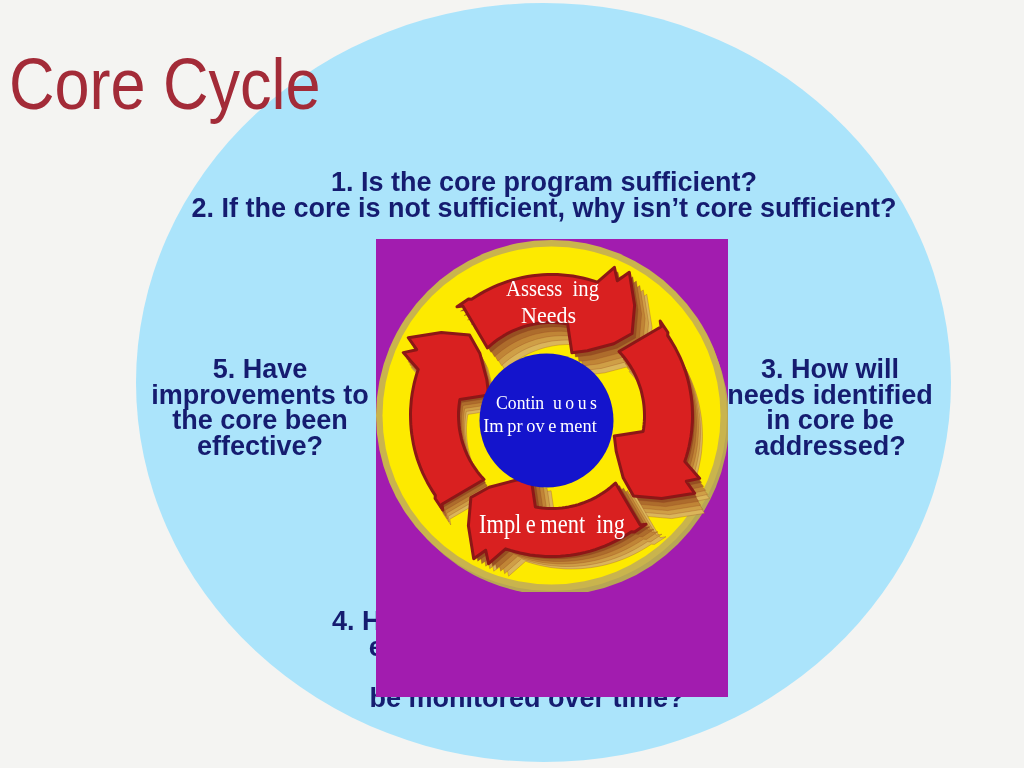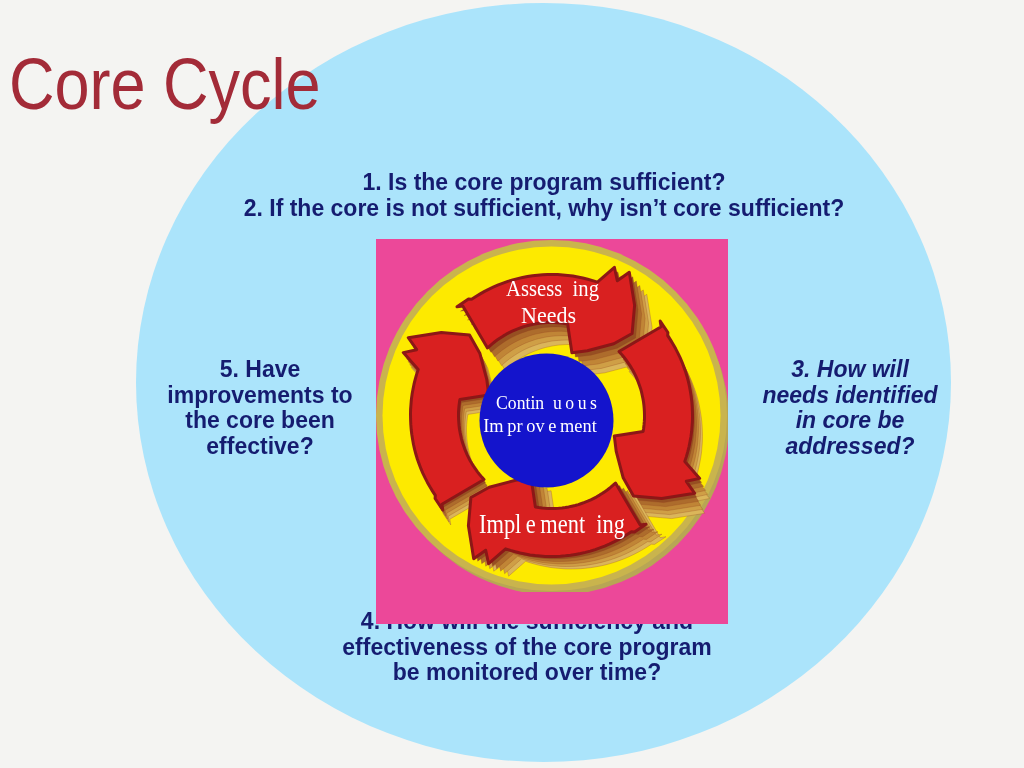--- a/index.html
+++ b/index.html
@@ -1,26 +1,26 @@
 <!DOCTYPE html>
 <html><head><meta charset="utf-8">
 <style>
   html,body { margin:0; padding:0; width:1024px; height:768px; background:#f4f4f2; overflow:hidden; }
   body { font-family:"Liberation Sans", sans-serif; position:relative; }
   .ellipse { position:absolute; left:136px; top:3px; width:815px; height:759px;
              background:#abe4fb; border-radius:50%; }
   h1 { position:absolute; left:9px; top:48px; margin:0; font-size:72px; font-weight:400;
        line-height:1; color:#a32b38; transform:scaleX(0.875); transform-origin:0 0; white-space:nowrap; }
-  .q { position:absolute; color:#151c70; font-weight:bold; font-size:23px; line-height:25.6px;
+  .q { position:absolute; color:#151c70; font-weight:bold; font-size:27px; line-height:25.6px;
        text-align:center; }
   #q12 { left:144px; top:170px; width:800px; }
   #q5  { left:140px; top:357px; width:240px; }
-  #q3  { left:730px; top:357px; width:240px;font-style:italic; }
+  #q3  { left:710px; top:357px; width:240px; }
   #q4  { left:327px; top:609px; width:400px; }
-  .imgbox { position:absolute; left:376px; top:239px; width:352px; height:385px; background:#ec4899; }
+  .imgbox { position:absolute; left:376px; top:239px; width:352px; height:458px; background:#a21caf; }
 </style></head>
 <body>
   <div class="ellipse"></div>
   <h1>Core Cycle</h1>
   <div class="q" id="q12">1. Is the core program sufficient?<br>2. If the core is not sufficient, why isn’t core sufficient?</div>
   <div class="q" id="q5">5. Have<br>improvements to<br>the core been<br>effective?</div>
   <div class="q" id="q3">3. How will<br>needs identified<br>in core be<br>addressed?</div>
   <div class="q" id="q4">4. How will the sufficiency and<br>effectiveness of the core program<br>be monitored over time?</div>
   <div class="imgbox">
     <svg width="352" height="353" viewBox="0 0 352 353">

